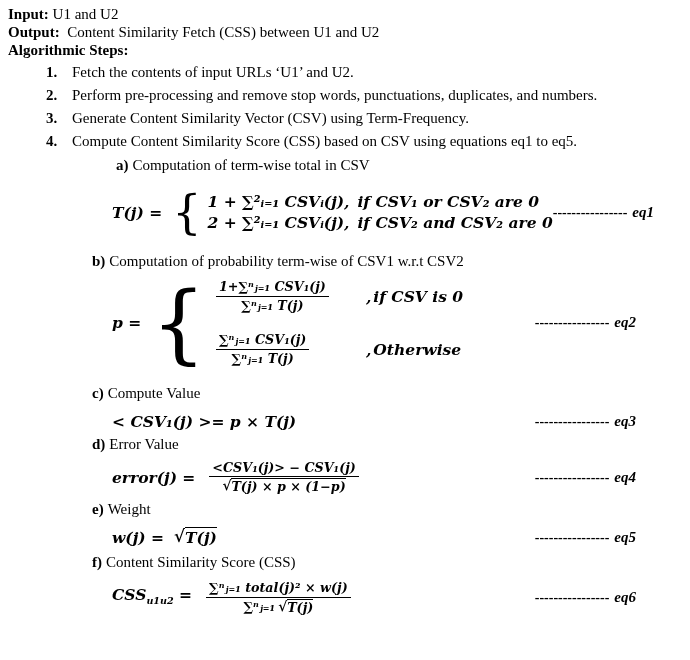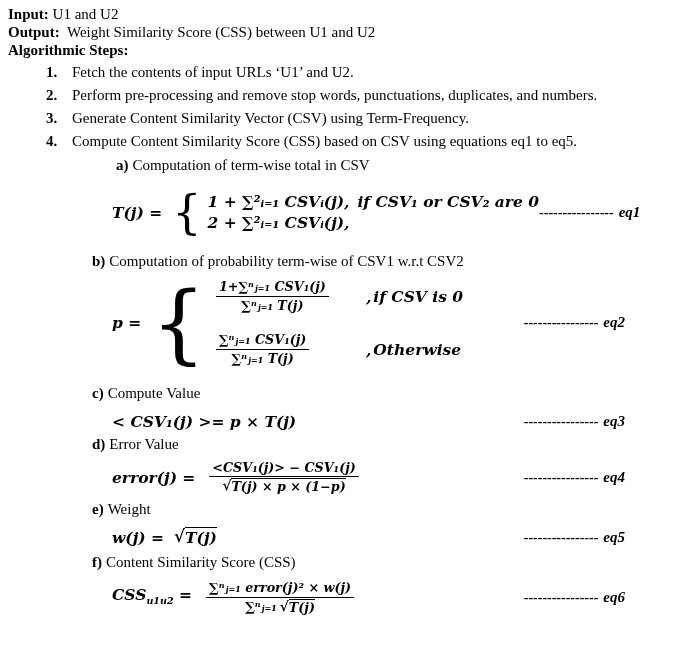--- a/index.html
+++ b/index.html
@@ -3,21 +3,21 @@
 <meta charset="utf-8">
 <style>
   * { box-sizing: border-box; }
   html, body { margin: 0; padding: 0; }
   body {
     width: 690px; height: 660px; overflow: hidden;
     background: #ffffff; color: #000000;
     font-family: "Liberation Serif", "DejaVu Serif", serif;
     font-size: 15px; line-height: 17px;
   }
-  .page { padding: 6px 19px 4px 8px; }
+  .page { padding: 6px 8px 4px 8px; }
 
   .line { margin: 0 0 1px 0; }
   .bold { font-weight: bold; }
 
   .step { display: flex; margin-top: 3px; padding-left: 38px; line-height: 20px; }
   .step .num { font-weight: bold; flex: 0 0 26px; }
 
   .substep { padding-left: 84px; margin-top: 4px; line-height: 20px; }
   .substep.a-indent { padding-left: 108px; }
   .substep .slabel { font-weight: bold; margin-right: 4px; }
@@ -71,21 +71,21 @@
   .radicand { border-top: 1.5px solid #000; line-height: 1.25; }
   .den-sum { margin-right: 3px; }
 </style>
 </head>
 <body>
 
 <div class="page">
 
   <p class="line"><span class="bold">Input:</span> <span>U1 and U2</span></p>
 
-  <p class="line"><span class="bold">Output:</span>&nbsp; <span>Weight Similarity Score (CSS) between U1 and U2</span></p>
+  <p class="line"><span class="bold">Output:</span>&nbsp; <span>Content Similarity Fetch (CSS) between U1 and U2</span></p>
 
   <p class="line"><span class="bold">Algorithmic Steps:</span></p>
 
   <div class="step">
     <span class="num">1.</span>
     <span>Fetch the contents of input URLs ‘U1’ and U2.</span>
   </div>
   <div class="step">
     <span class="num">2.</span>
     <span>Perform pre-processing and remove stop words, punctuations, duplicates, and numbers.</span>
@@ -108,20 +108,21 @@
       <span class="lhs">T(j) =</span>
       <span class="cases">
         <span class="brace b2">{</span>
         <span class="caserows">
           <span class="caserow">
             <span class="expr">1 + ∑²ᵢ₌₁ CSVᵢ(j),</span>
             <span class="cond">if CSV₁ or CSV₂ are 0</span>
           </span>
           <span class="caserow">
             <span class="expr">2 + ∑²ᵢ₌₁ CSVᵢ(j),</span>
+            <span class="cond">if CSV₂ and CSV₂ are 0</span>
           </span>
         </span>
       </span>
     </div>
     <div class="eqtag">
       <span class="dashes">----------------</span><span class="tagname">eq1</span>
     </div>
   </div>
 
   <div class="substep">
@@ -216,21 +217,21 @@
   </div>
 
   <div class="substep">
     <span class="slabel">f)</span><span>Content Similarity Score (CSS)</span>
   </div>
 
   <div class="eqrow eq6row">
     <div class="eq">
       <span class="lhs"><span>CSS</span><sub>u1u2</sub> <span>=</span></span>
       <span class="frac">
-        <span class="fnum">∑ⁿⱼ₌₁ error(j)² × w(j)</span>
+        <span class="fnum">∑ⁿⱼ₌₁ total(j)² × w(j)</span>
         <span class="fbar"></span>
         <span class="fden">
           <span class="den-sum">∑ⁿⱼ₌₁</span>
             <span class="sqrt">
               <span class="radical">√</span>
               <span class="radicand">T(j)</span>
             </span>
         </span>
       </span>
     </div>

